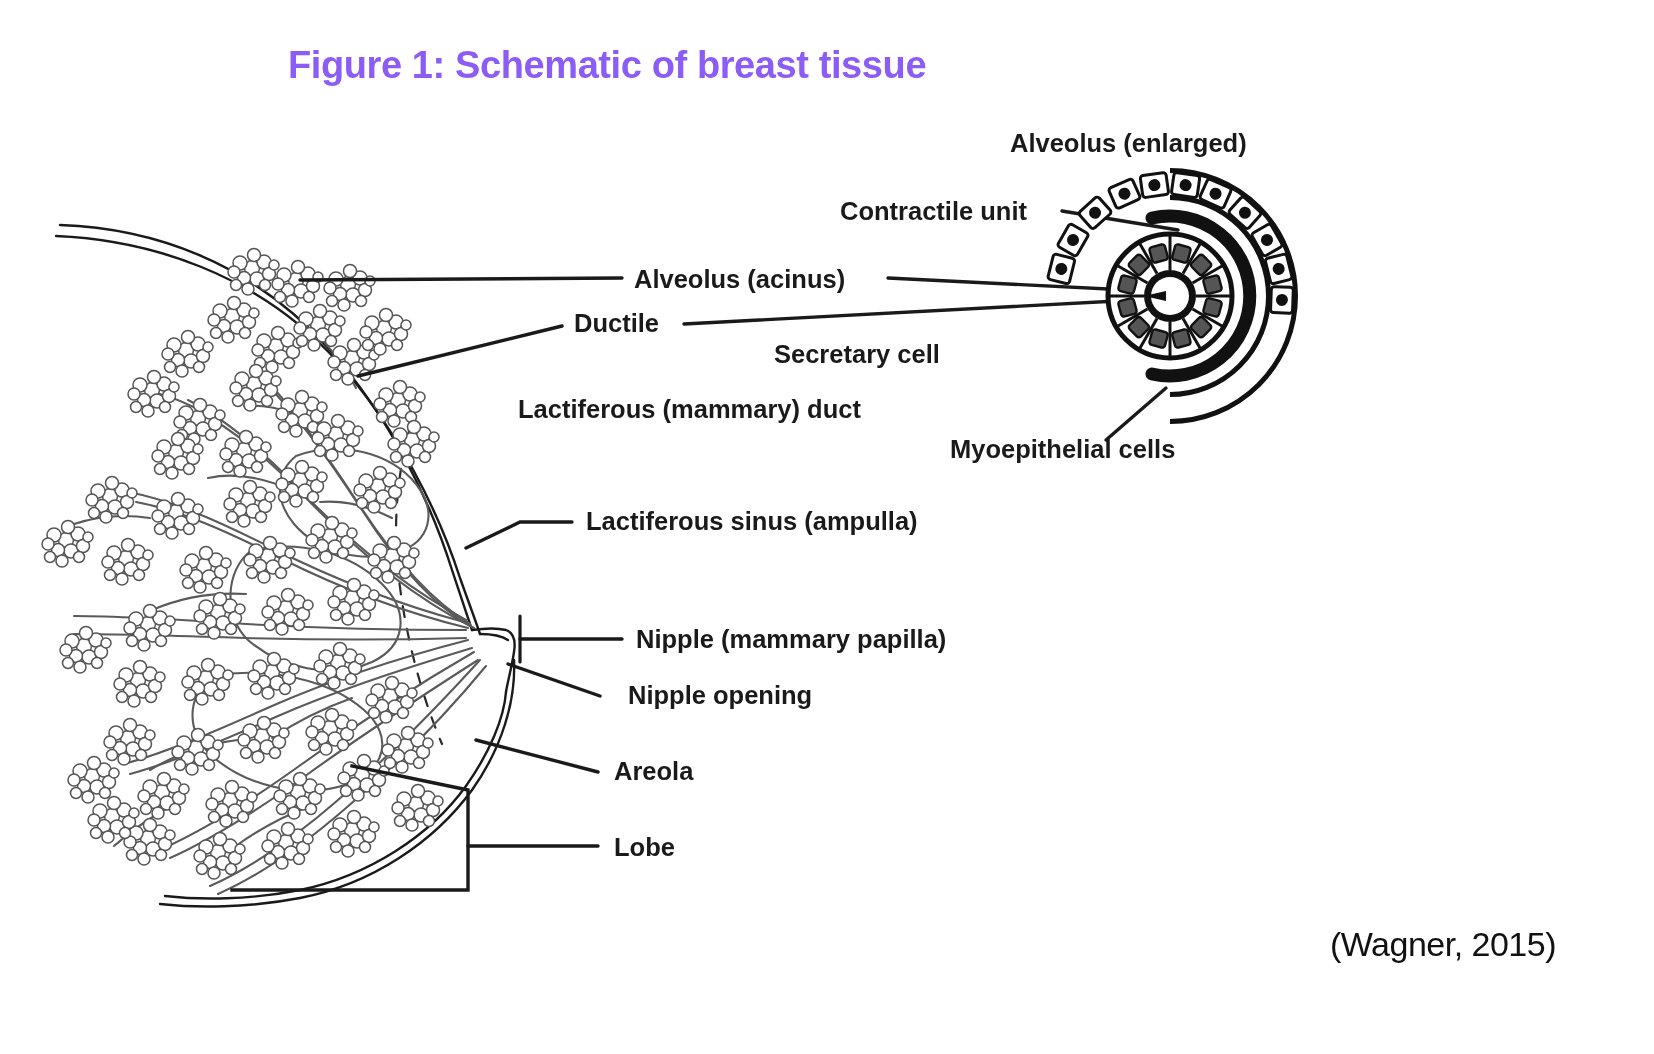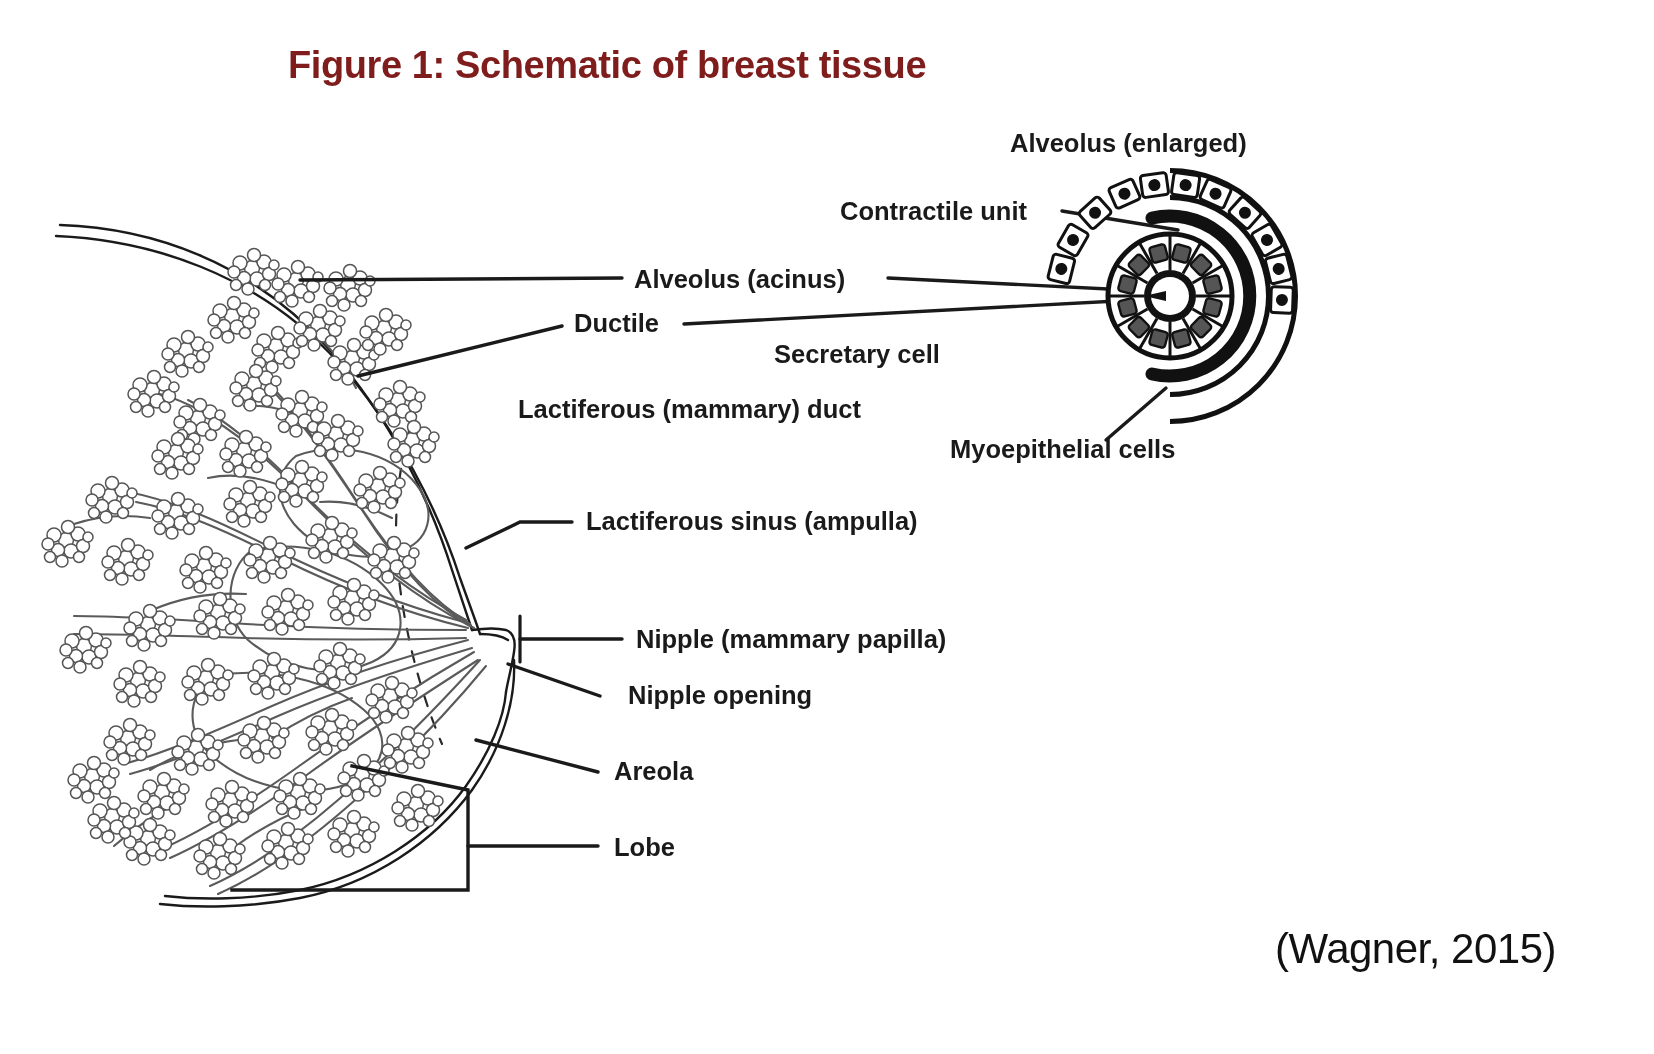--- a/index.html
+++ b/index.html
@@ -18,29 +18,29 @@
     background: #ffffff;
     overflow: hidden;
   }
   #figure-title {
     position: absolute;
     left: 288px;
     top: 44px;
     font-size: 38px;
     font-weight: 700;
     letter-spacing: -0.4px;
-    color: #7f1d1d;
+    color: #8b5cf6;
     white-space: nowrap;
     font-family: "Liberation Sans", sans-serif;
   }
   #citation {
     position: absolute;
     right: 98px;
     top: 925px;
-    font-size: 42px;
+    font-size: 34px;
     font-weight: 400;
     letter-spacing: -0.5px;
     color: #111111;
     white-space: nowrap;
     font-family: "Liberation Sans", sans-serif;
   }
   #diagram {
     position: absolute;
     left: 0;
     top: 100px;

